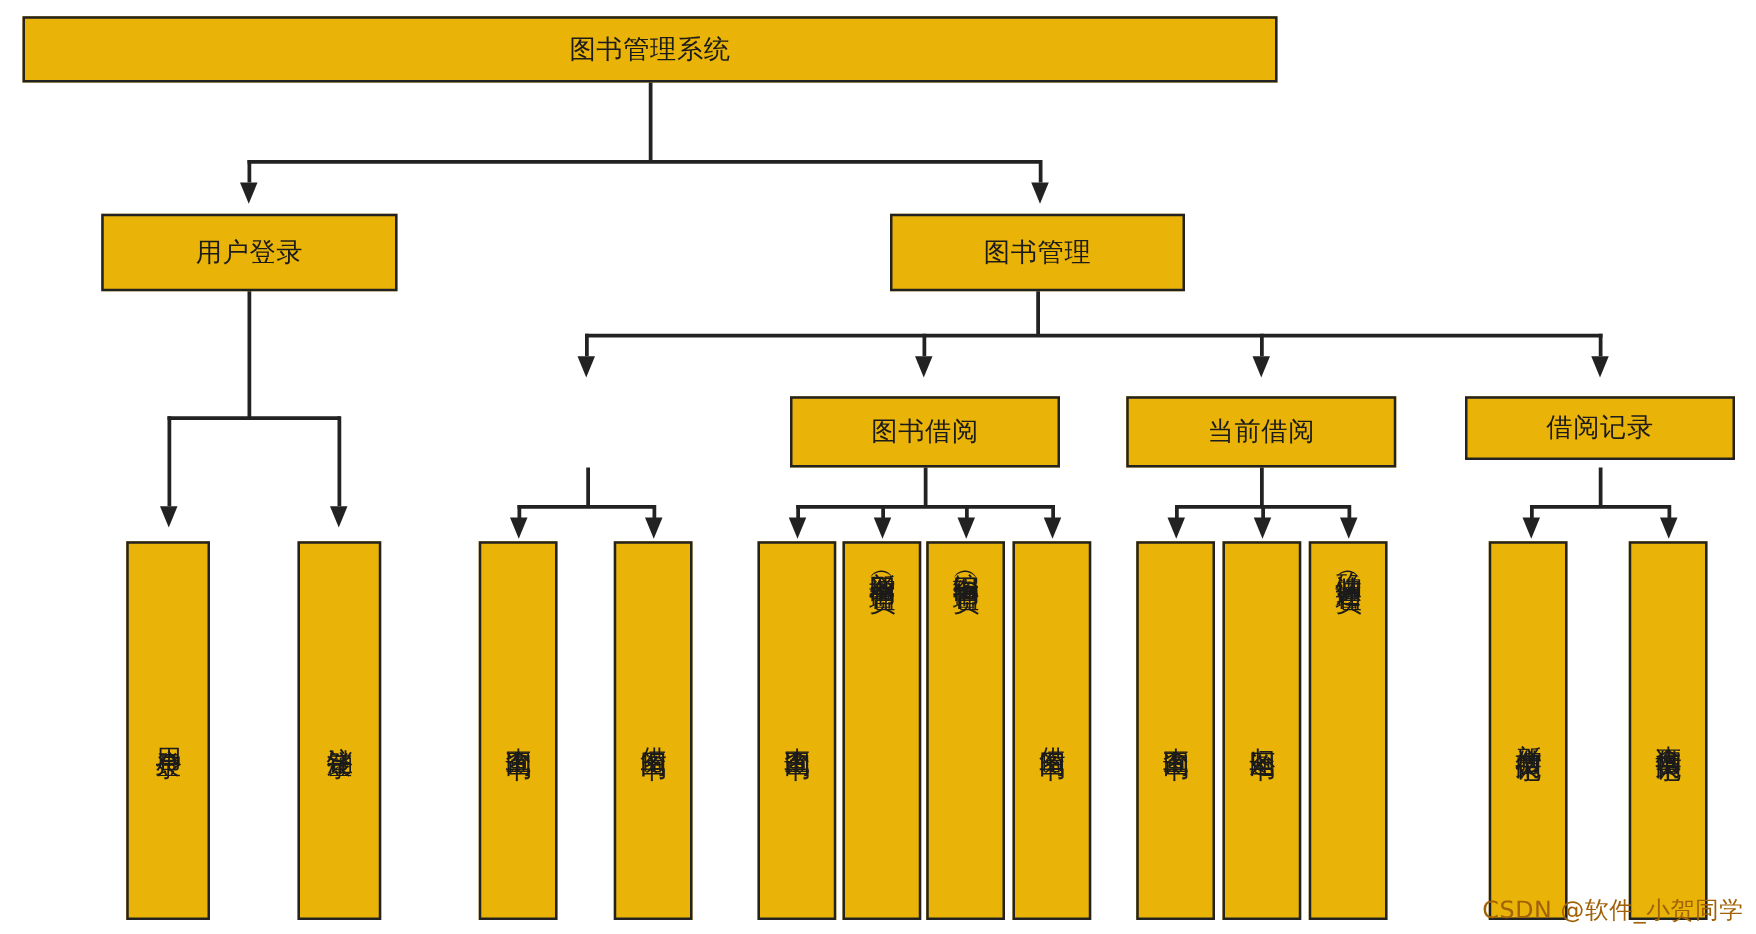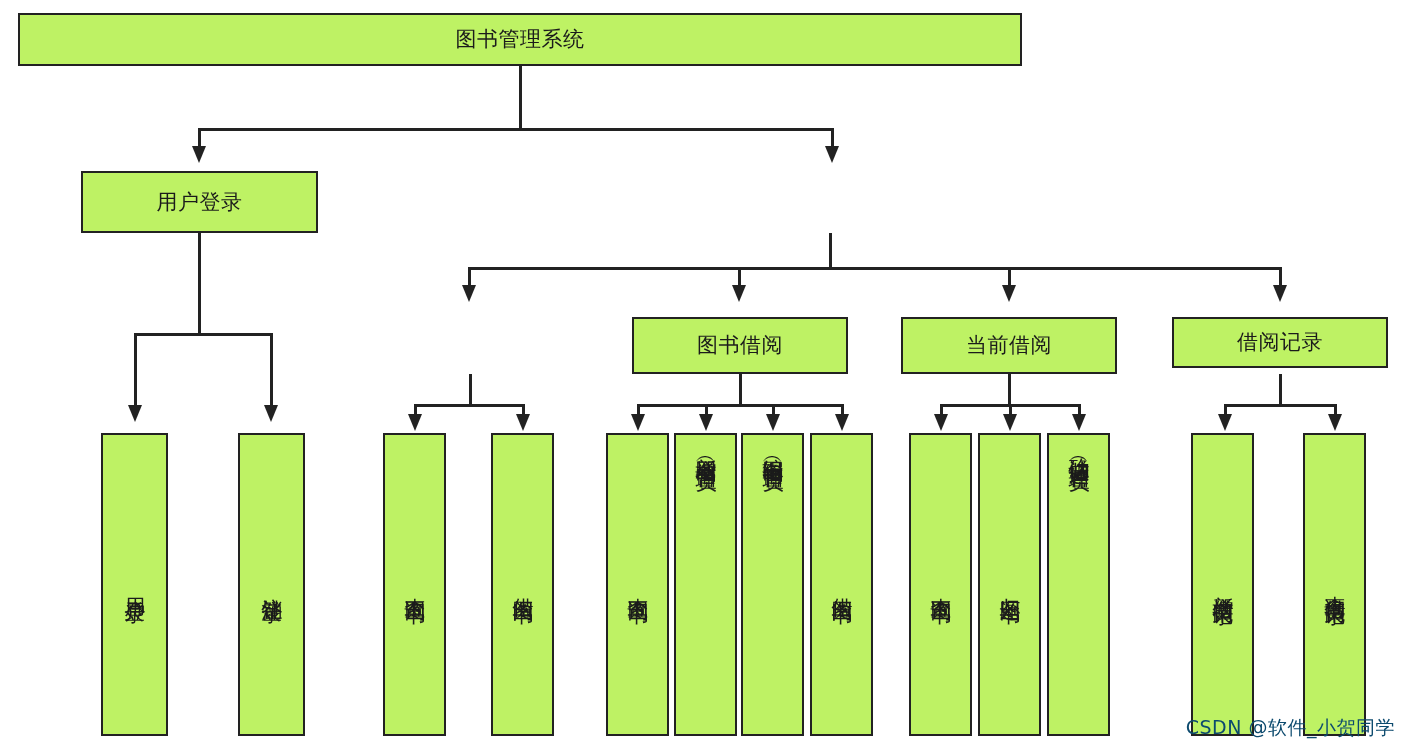--- a/index.html
+++ b/index.html
@@ -12,21 +12,21 @@
     width: 1405px;
     height: 747px;
     background: #ffffff;
     font-family: "DejaVu Sans", "Liberation Sans", sans-serif;
     overflow: hidden;
   }
   .node {
     position: absolute;
     box-sizing: border-box;
     border: 2.5px solid #222222;
-    background: #bef264;
+    background: #eab308;
     display: flex;
     align-items: center;
     justify-content: center;
     color: #1b1b1b;
   }
   .node .lbl {
     font-size: 21px;
     line-height: 1.18;
     letter-spacing: 0.5px;
     white-space: nowrap;
@@ -60,21 +60,21 @@
     border-left: 7.5px solid transparent;
     border-right: 7.5px solid transparent;
     border-top: 17px solid #222222;
   }
 
   #watermark {
     position: absolute;
     right: 10px;
     bottom: 6px;
     font-size: 19px;
-    color: #0c4a6e;
+    color: #a16207;
     letter-spacing: 0.5px;
     white-space: nowrap;
     font-family: "DejaVu Sans", "Liberation Sans", sans-serif;
   }
 </style>
 </head>
 <body>
 
 <div id="canvas">
 
@@ -88,20 +88,23 @@
 
   <div class="line vline" style="left:198px; top:128px; width:2.5px; height:18px;"></div>
   <div class="arrow" style="left:192px; top:146px;"></div>
   <div class="line vline" style="left:831px; top:128px; width:2.5px; height:18px;"></div>
   <div class="arrow" style="left:825px; top:146px;"></div>
 
   <div class="node" style="left:81px; top:171px; width:237px; height:62px;">
     <span class="lbl">用户登录</span>
   </div>
 
+  <div class="node" style="left:712px; top:171px; width:236px; height:62px;">
+    <span class="lbl">图书管理</span>
+  </div>
 
   <div class="line vline" style="left:198px; top:233px; width:2.5px; height:102px;"></div>
   <div class="line hline" style="left:134px; top:333px; width:138px; height:2.5px;"></div>
   <div class="line vline" style="left:134px; top:333px; width:2.5px; height:72px;"></div>
   <div class="arrow" style="left:128px; top:405px;"></div>
   <div class="line vline" style="left:270px; top:333px; width:2.5px; height:72px;"></div>
   <div class="arrow" style="left:264px; top:405px;"></div>
 
   <div class="line vline" style="left:829px; top:233px; width:2.5px; height:36px;"></div>
   <div class="line hline" style="left:468px; top:267px; width:814px; height:2.5px;"></div>

